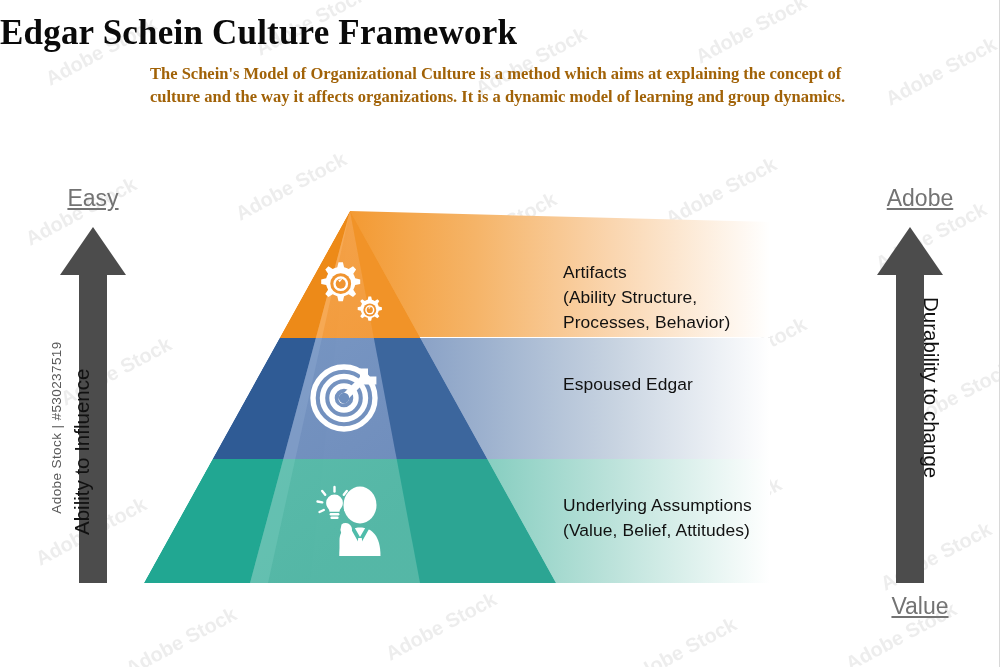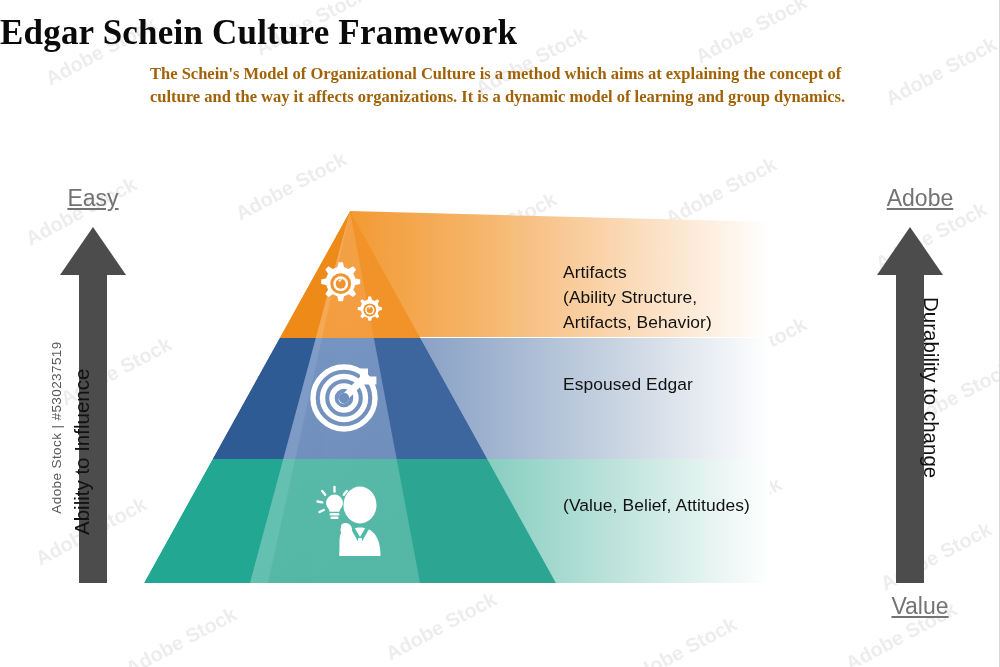--- a/index.html
+++ b/index.html
@@ -335,28 +335,29 @@
           <path d="M43.5,17.5 L38.7,18.4"></path>
           <path d="M11.5,28.0 L15.8,26.0"></path>
           <path d="M41.5,28.0 L37.2,26.0"></path>
         </g>
       </g>
     </svg>
 
     <div class="band-label" id="label-artifacts">
       <div>Artifacts</div>
       <div>(Ability Structure,</div>
-      <div>Artifacts, Behavior)</div>
+      <div>Processes, Behavior)</div>
     </div>
 
     <div class="band-label" id="label-values">
       <div>Espoused Edgar</div>
     </div>
 
     <div class="band-label" id="label-assumptions">
+      <div>Underlying Assumptions</div>
       <div>(Value, Belief, Attitudes)</div>
     </div>
   </div>
 
   <div class="axis-group" id="axis-left">
     <div class="axis-cap top">Easy</div>
     <svg class="arrow-svg" viewBox="0 0 150 372">
       <polygon points="75,8 108,56 89,56 89,364 61,364 61,56 42,56" fill="#4c4c4c"></polygon>
     </svg>
     <div class="axis-vlabel">Ability to Influence</div>

